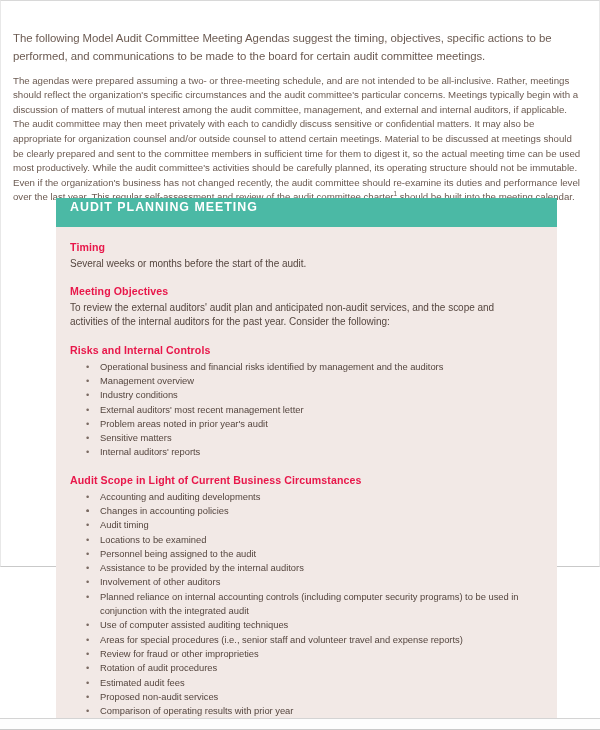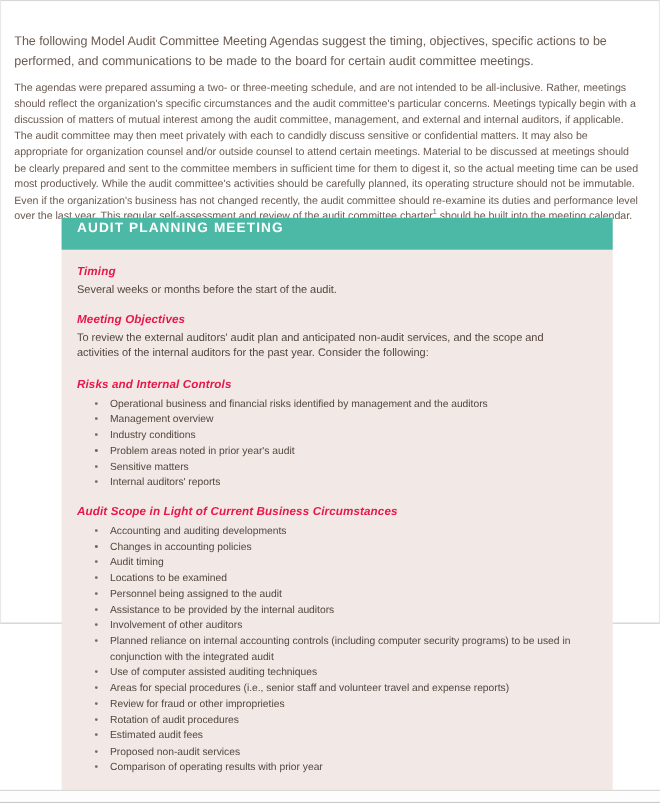--- a/index.html
+++ b/index.html
@@ -94,21 +94,20 @@
 
   .section { margin-bottom: 0; }
   .section + .section { margin-top: 14px; }
 
   .section-heading {
     color: #e8174a;
     font-size: 10.6px;
     font-weight: bold;
     letter-spacing: 0.1px;
     margin: 0 0 4px 0;
-    font-style: italic;
   }
   .section-para {
     color: #55463f;
     font-size: 10px;
     line-height: 14.2px;
     margin: 0;
     max-width: 455px;
     letter-spacing: -0.02px;
   }
 
@@ -155,21 +154,21 @@
         <div class="section">
           <div class="section-heading">Meeting Objectives</div>
           <p class="section-para">To review the external auditors' audit plan and anticipated non-audit services, and the scope and activities of the internal auditors for the past year. Consider the following:</p>
         </div>
         <div class="section">
           <div class="section-heading">Risks and Internal Controls</div>
           <ul class="bullets">
             <li><span class="bullet-mark">•</span><span>Operational business and financial risks identified by management and the auditors</span></li>
             <li><span class="bullet-mark">•</span><span>Management overview</span></li>
             <li><span class="bullet-mark">•</span><span>Industry conditions</span></li>
-            <li><span class="bullet-mark">•</span></li>
+            <li><span class="bullet-mark">•</span><span>External auditors' most recent management letter</span></li>
             <li><span class="bullet-mark">•</span><span>Problem areas noted in prior year's audit</span></li>
             <li><span class="bullet-mark">•</span><span>Sensitive matters</span></li>
             <li><span class="bullet-mark">•</span><span>Internal auditors' reports</span></li>
           </ul>
         </div>
         <div class="section">
           <div class="section-heading">Audit Scope in Light of Current Business Circumstances</div>
           <ul class="bullets">
             <li><span class="bullet-mark">•</span><span>Accounting and auditing developments</span></li>
             <li><span class="bullet-mark">•</span></li>

